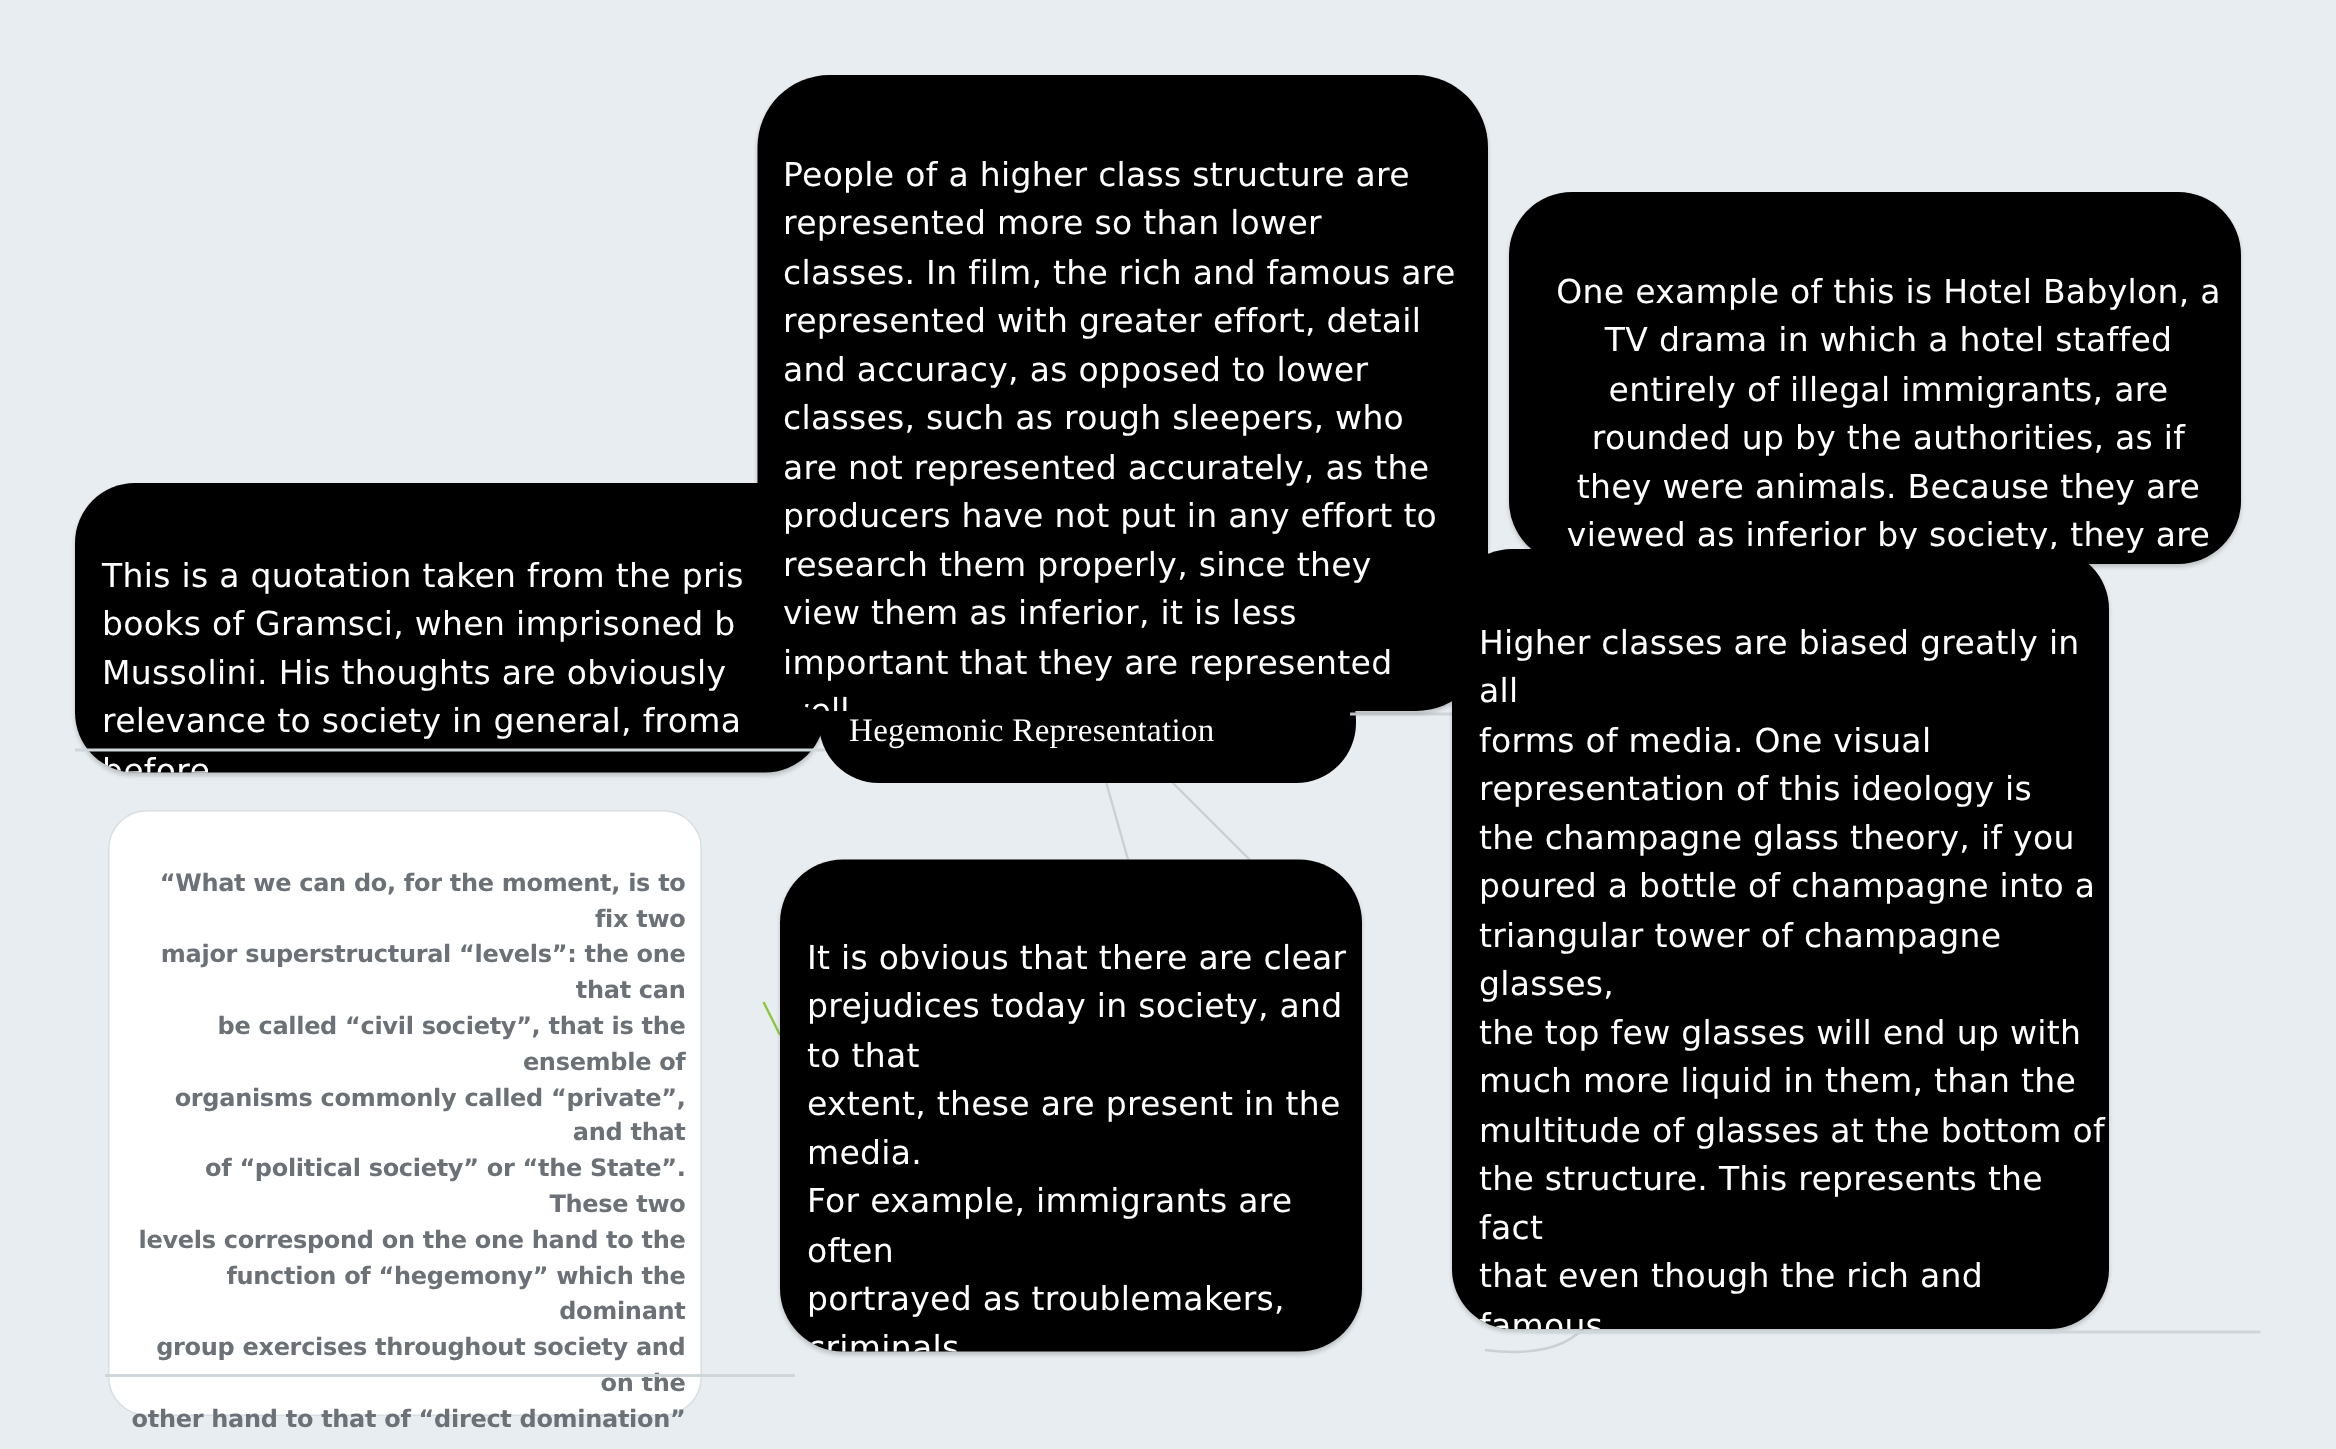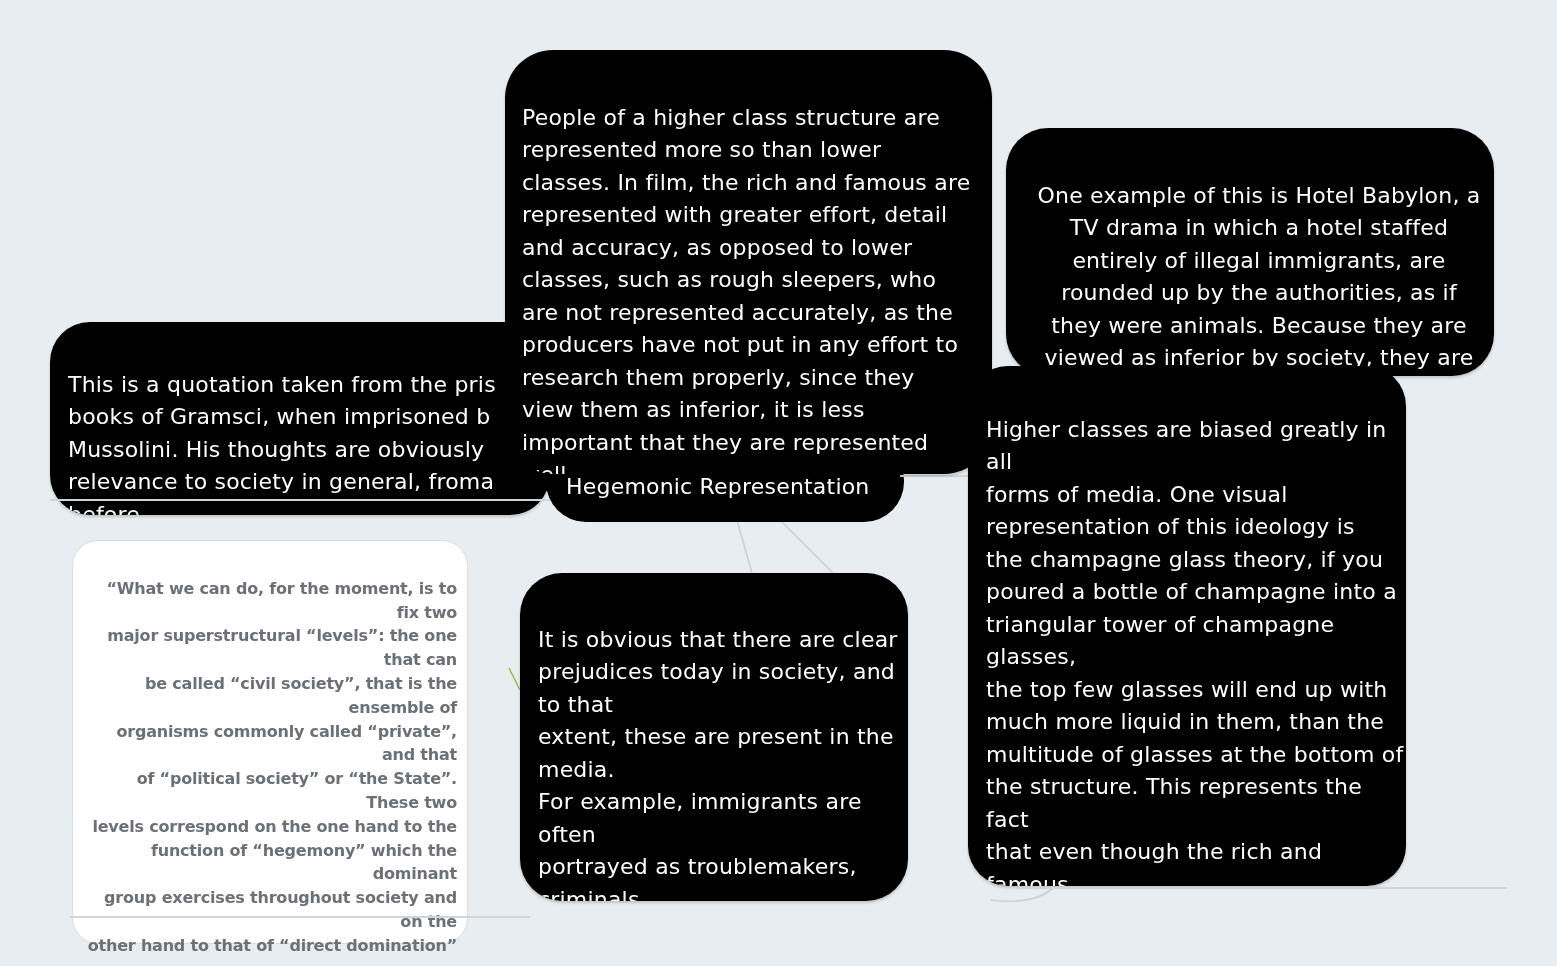--- a/index.html
+++ b/index.html
@@ -79,21 +79,21 @@
 
     <path d="M370 497 L386 510" stroke="#8cc63f" stroke-width="1.6" fill="none"></path>
     <path d="M509 668 L520 690" stroke="#8cc63f" stroke-width="1.6" fill="none"></path>
 
     <path d="M1008 770 C1030 800 1040 860 1060 880" stroke="#c9d1d6" stroke-width="1.6" fill="none"></path>
     <path d="M990 900 C1030 905 1050 895 1060 880" stroke="#c9d1d6" stroke-width="1.6" fill="none"></path>
     <path d="M990 393 L1018 393" stroke="#c9d1d6" stroke-width="1.6" fill="none"></path>
   </svg>
 
   <div class="node" style="left:546px; top:440px; width:358px; height:82px; border-radius:40px;">
-    <span class="topic-text" style="left:20px; top:32px;">Hegemonic Representation</span>
+    <span class="topic-text" style="left:20px; top:32px;font-family:Liberation Serif, serif;">Hegemonic Representation</span>
   </div>
   <div class="underline" style="left:900px; top:475px; width:97px;"></div>
 
 
   <div class="node shadow" style="left:50px; top:322px; width:500px; height:193px; padding:14px 0 0 18px; border-radius:40px;">
     <span>This is a quotation taken from the pris
 books of Gramsci, when imprisoned b
 Mussolini. His thoughts are obviously 
 relevance to society in general, froma
 before</span>

